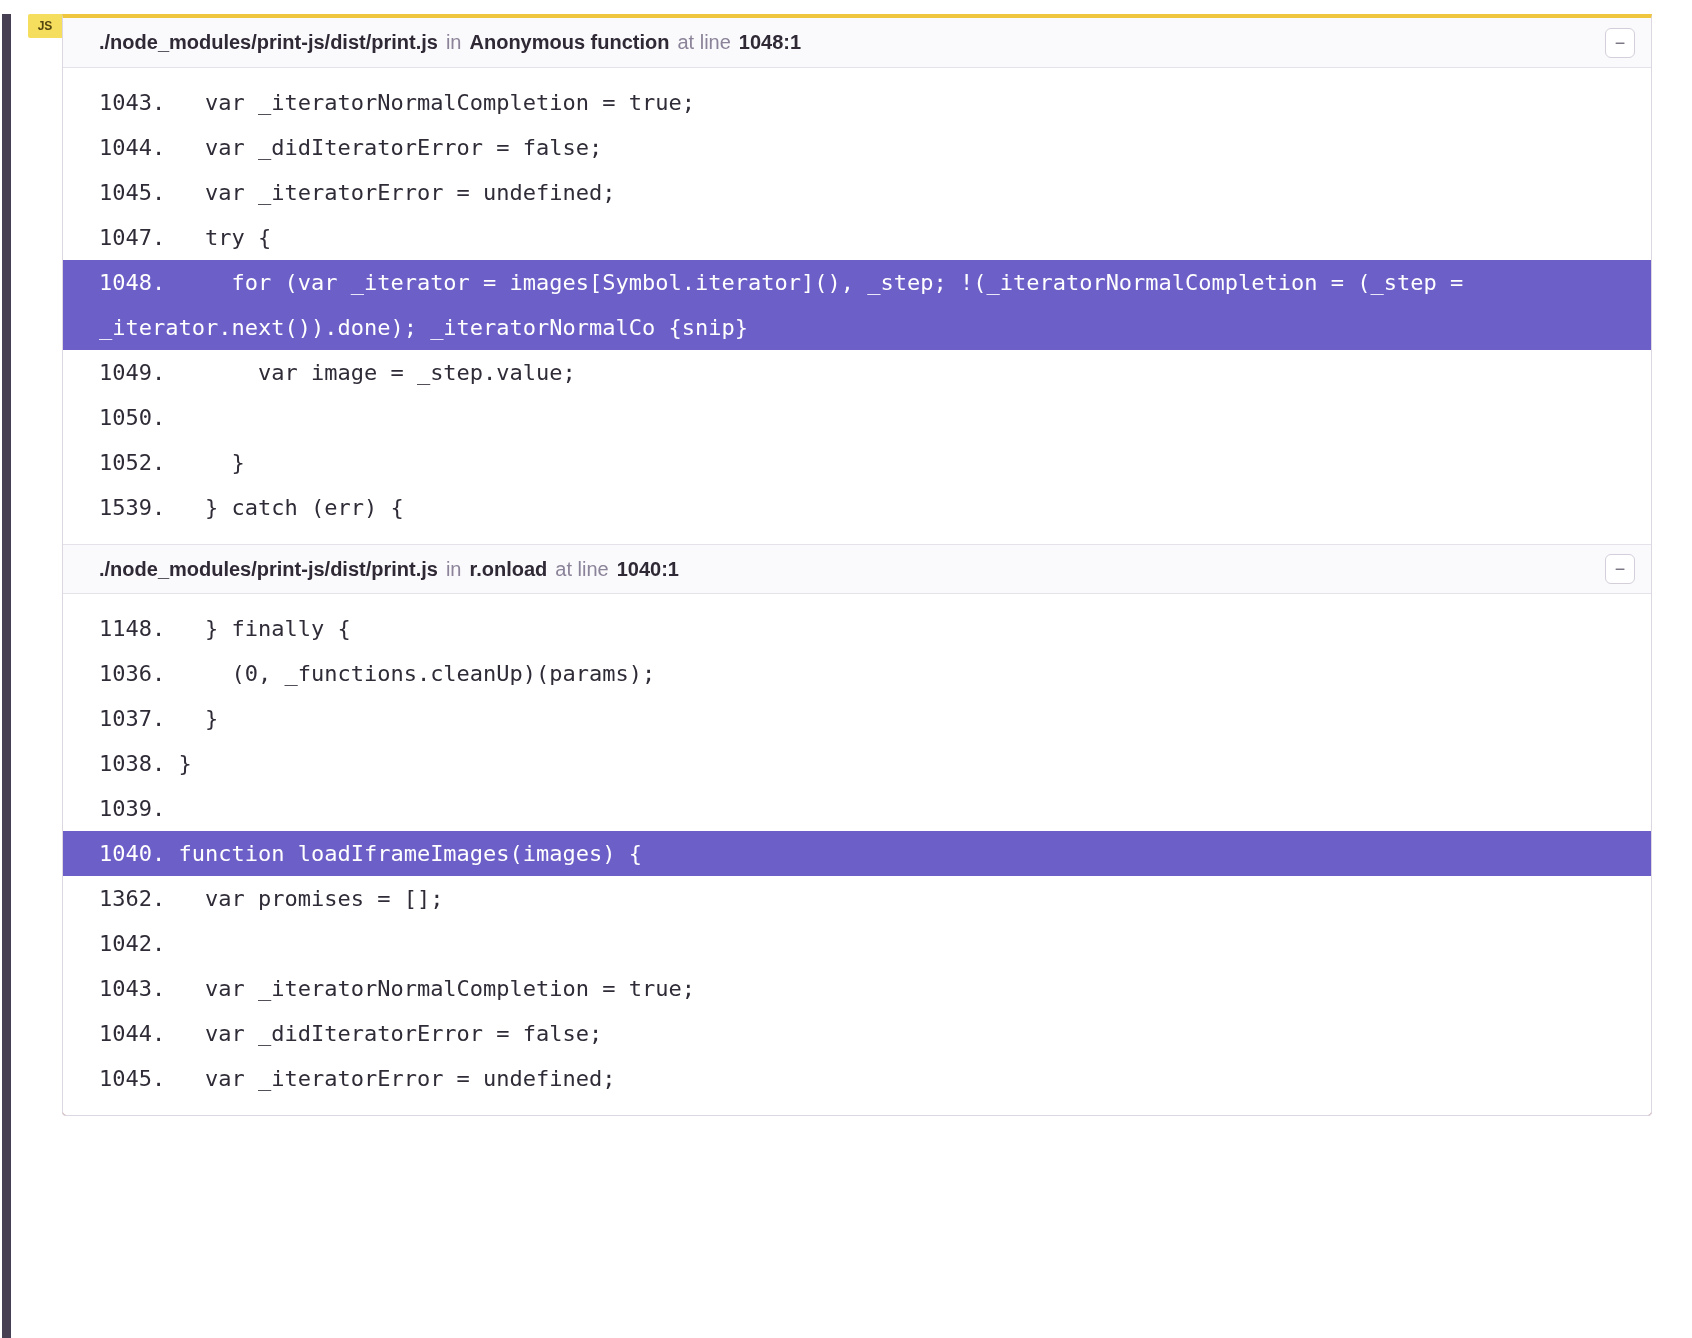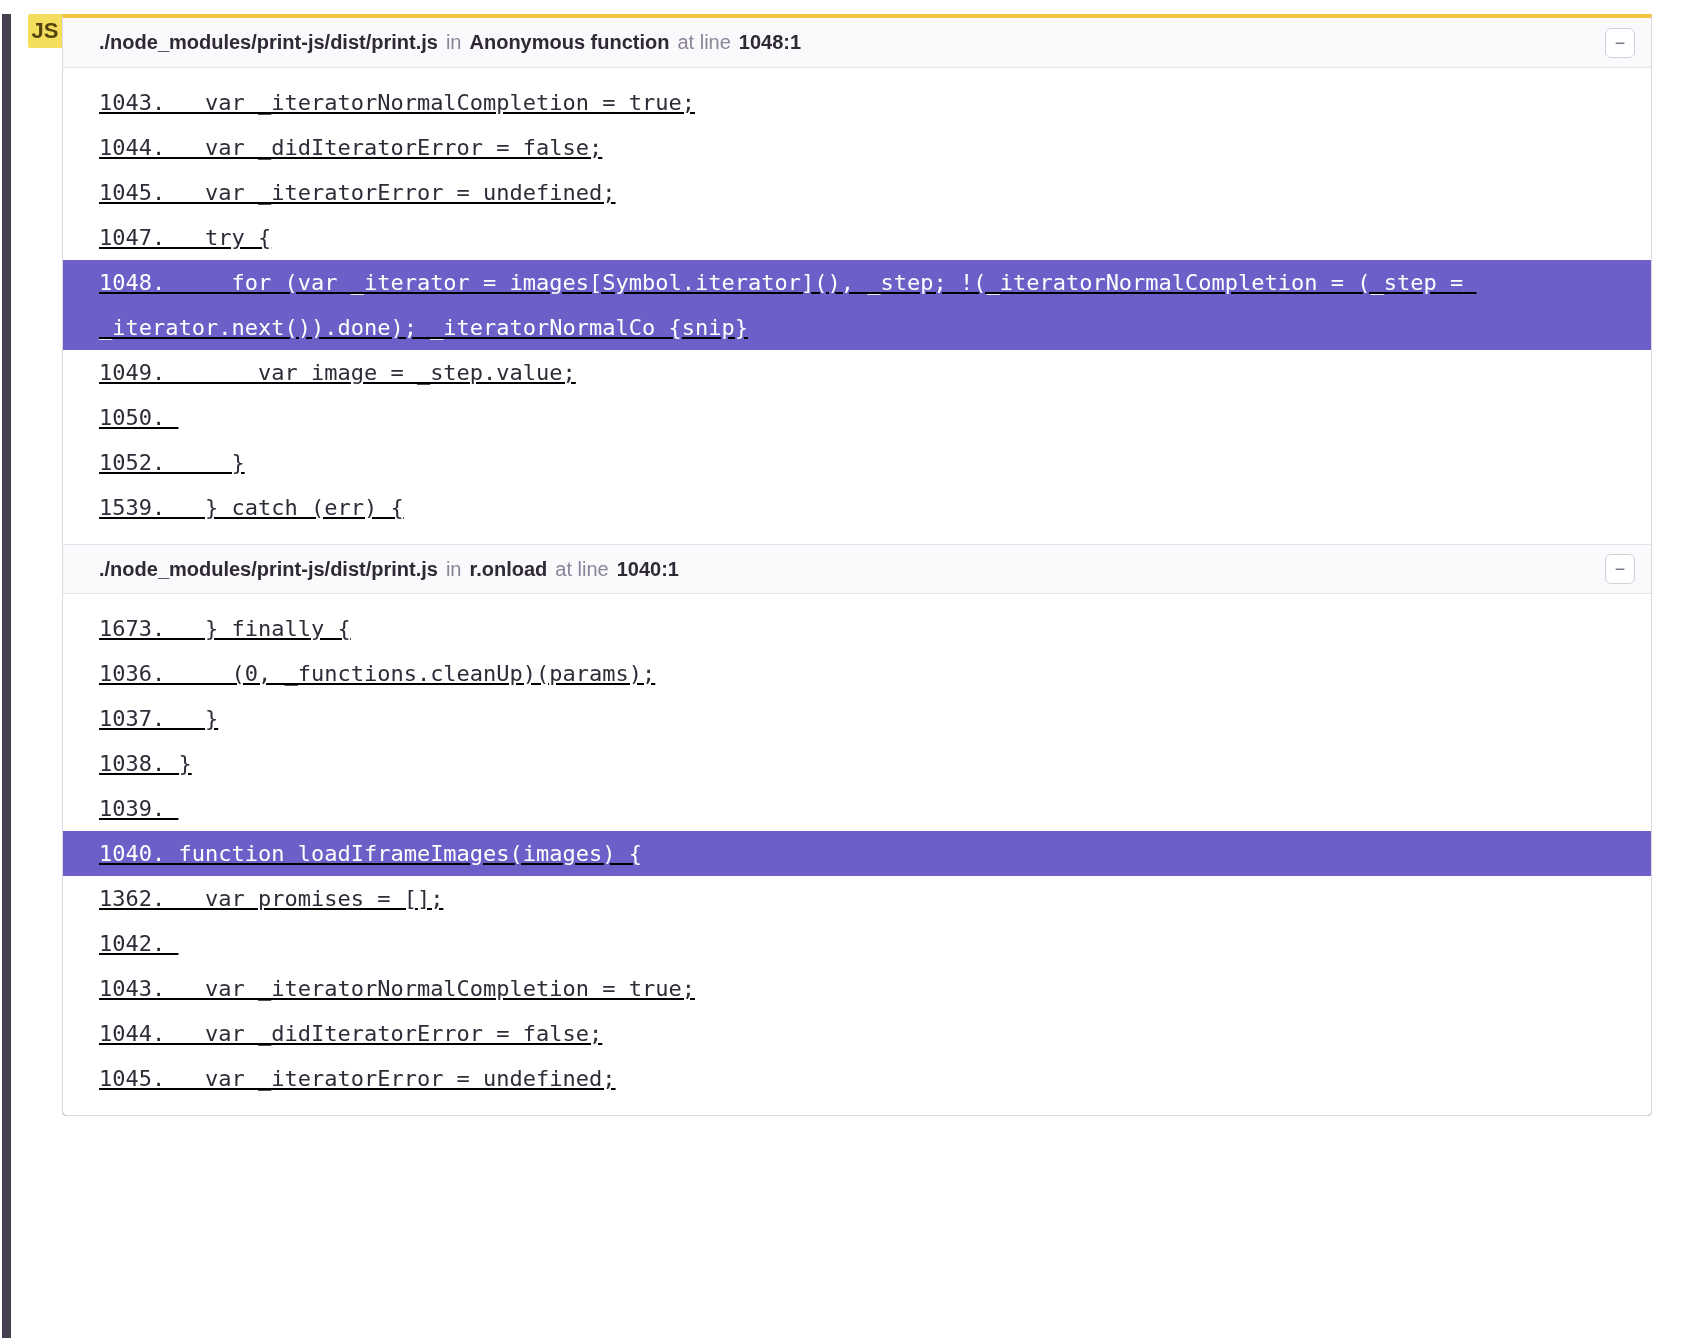--- a/index.html
+++ b/index.html
@@ -21,24 +21,24 @@
     height: calc(100% - 14px);
     background: var(--left-bar, #474053);
   }
 
   
   .js-badge {
     position: absolute;
     left: 28px;
     top: 14px;
     width: 34px;
-    height: 34px;
+    height: 24px;
     background: var(--badge-bg, #f5dd5d);
     color: var(--badge-text, #52450f);
-    font-size: 22px;
+    font-size: 12px;
     font-weight: 700;
     display: flex;
     align-items: center;
     justify-content: center;
     border-radius: 2px 0 0 2px;
   }
 
   
   .panel {
     position: absolute;
@@ -96,21 +96,20 @@
     display: flex;
     align-items: center;
     justify-content: center;
     cursor: pointer;
     flex: 0 0 auto;
   }
 
   .code {
     padding: 12px 0 14px 0;
     background: #ffffff;
-    text-decoration: underline;
   }
 
   .code-line {
     font-family: "DejaVu Sans Mono", monospace;
     font-size: 22px;
     line-height: 45px;
     color: #2f2b37;
     white-space: pre-wrap;
     word-break: break-word;
     padding: 0 36px;
@@ -162,21 +161,21 @@
         <span class="muted in-label">in</span>
         <span class="func">r.onload</span>
         <span class="muted at-label">at line</span>
         <span class="lineref">1040:1</span>
       </div>
       <button class="collapse-btn">
         <span class="minus-icon">−</span>
       </button>
     </header>
     <div class="code">
-        <div class="code-line">1673.   } finally {</div>
+        <div class="code-line">1148.   } finally {</div>
         <div class="code-line">1036.     (0, _functions.cleanUp)(params);</div>
         <div class="code-line">1037.   }</div>
         <div class="code-line">1038. }</div>
         <div class="code-line">1039. </div>
         <div class="code-line highlight">1040. function loadIframeImages(images) {</div>
         <div class="code-line">1362.   var promises = [];</div>
         <div class="code-line">1042. </div>
         <div class="code-line">1043.   var _iteratorNormalCompletion = true;</div>
         <div class="code-line">1044.   var _didIteratorError = false;</div>
         <div class="code-line">1045.   var _iteratorError = undefined;</div>

